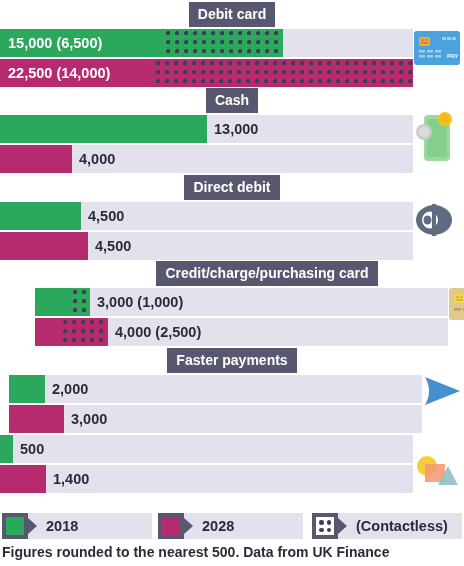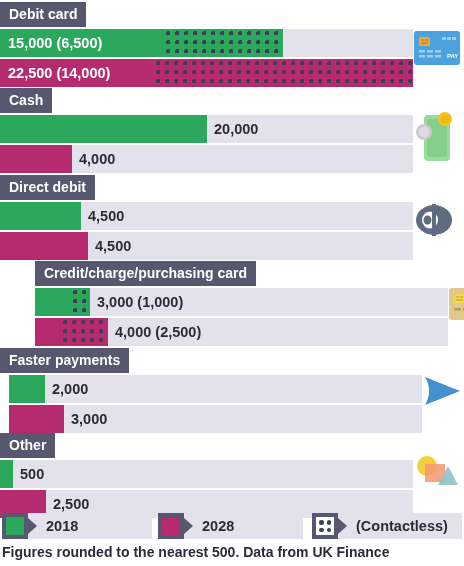--- a/index.html
+++ b/index.html
@@ -10,21 +10,21 @@
   }
   #infographic{position:relative;width:464px;height:566px;}
 
   .group{position:relative;width:464px;}
 
   .chip{
     display:inline-block;background:#575770;color:#ffffff;
     font-size:14px;font-weight:bold;line-height:1;
     padding:5px 9px 6px 9px;margin:0;white-space:nowrap;
   }
-  .chip-row{height:23px;line-height:0;padding-top:2px;}
+  .chip-row{height:23px;line-height:0;padding-top:2px;text-align:center;}
 
   .bars{position:relative;width:413px;}
   .track{
     position:relative;width:413px;height:28px;background:#E2E1EC;
     margin-bottom:2px;overflow:hidden;
   }
   .fill{
     position:absolute;left:0;top:0;height:28px;
   }
   .fill.green{background:#2CA85C;}
@@ -117,21 +117,21 @@
     </div>
   </div>
 
   <div class="group" style="position:absolute;left:0;top:86px;">
     <div class="chip-row">
       <span class="chip">Cash</span>
     </div>
     <div class="bars" style="margin-top:4px;">
       <div class="track">
         <div class="fill green" style="width:207px;"></div>
-        <span class="val" style="left:214px;">20,000</span>
+        <span class="val" style="left:214px;">13,000</span>
       </div>
       <div class="track">
         <div class="fill pink" style="width:72px;"></div>
         <span class="val" style="left:79px;">4,000</span>
       </div>
     </div>
     <div class="icon" style="top:26px;right:8px;">
       <svg width="42" height="52" viewBox="0 0 42 52">
         <rect x="10" y="3" width="26" height="46" rx="4" fill="#9BD9A0"></rect>
         <rect x="13" y="7" width="20" height="38" rx="3" fill="#86CE8C"></rect>
@@ -214,31 +214,28 @@
       </div>
     </div>
     <div class="icon" style="top:28px;right:2px;">
       <svg width="42" height="34" viewBox="0 0 42 34">
         <path d="M5 3 L40 17 L5 31 Q13 17 5 3 Z" fill="#4590CE"></path>
       </svg>
     </div>
   </div>
 
   <div class="group" style="position:absolute;left:0;top:431px;">
-    <div class="chip-row">
-      <span class="chip">Other</span>
-    </div>
     <div class="bars" style="margin-top:4px;">
       <div class="track">
         <div class="fill green" style="width:13px;"></div>
         <span class="val" style="left:20px;">500</span>
       </div>
       <div class="track">
         <div class="fill pink" style="width:46px;"></div>
-        <span class="val" style="left:53px;">2,500</span>
+        <span class="val" style="left:53px;">1,400</span>
       </div>
     </div>
     <div class="icon" style="top:22px;right:6px;">
       <svg width="44" height="40" viewBox="0 0 44 40">
         <circle cx="13" cy="13" r="10" fill="#F5CE3E"></circle>
         <rect x="11" y="11" width="20" height="18" fill="#F49A74" opacity="0.88"></rect>
         <polygon points="34,13 44,32 24,32" fill="#8FC3C8" opacity="0.92"></polygon>
       </svg>
     </div>
   </div>

